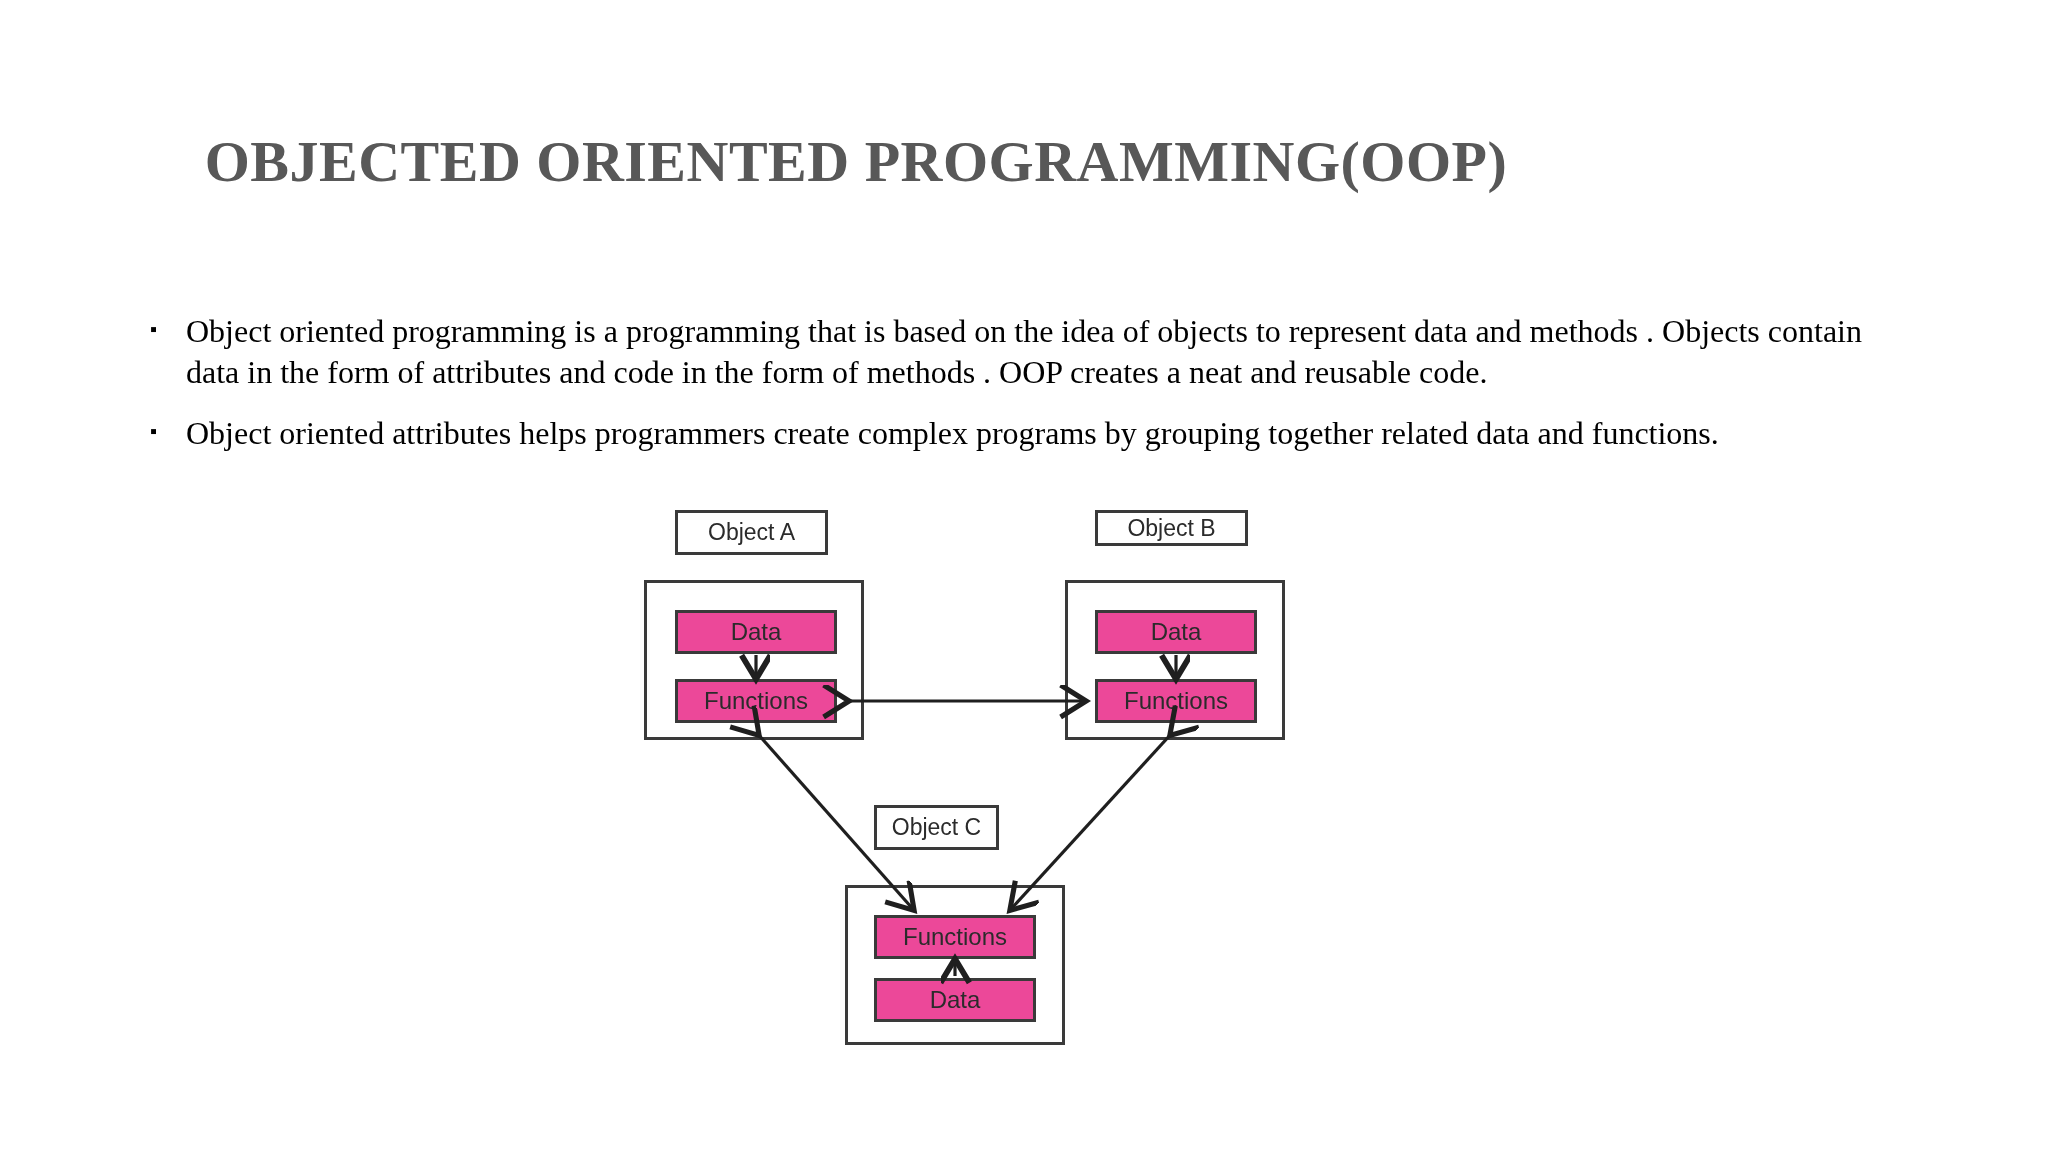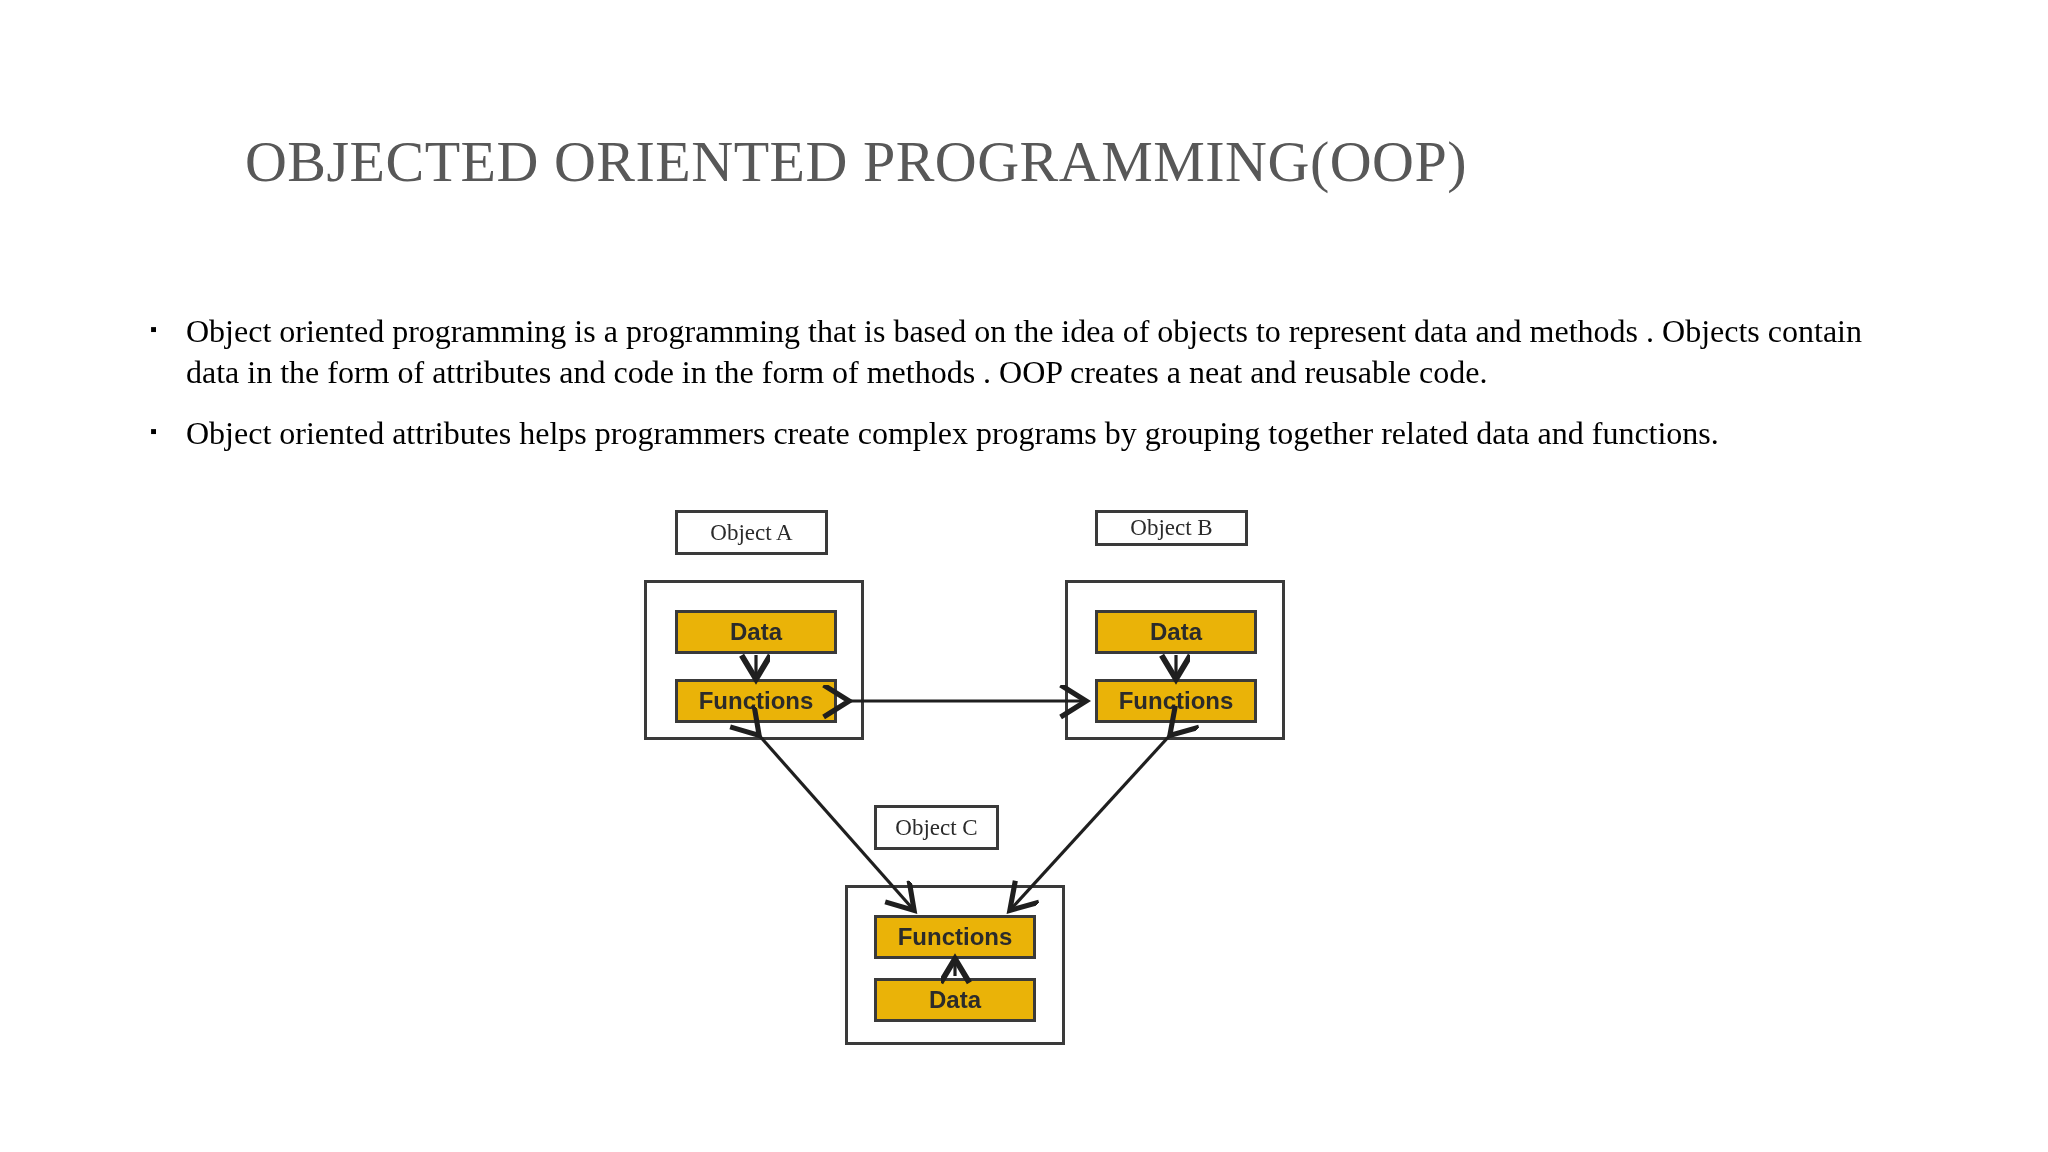--- a/index.html
+++ b/index.html
@@ -18,21 +18,21 @@
 
   
   #slide-title {
     position: absolute;
     left: 0;
     top: 128px;
     width: 1712px;
     text-align: center;
     font-family: "Liberation Serif", serif;
     font-size: 58px;
-    font-weight: 400;
+    font-weight: 700;
     letter-spacing: 0.5px;
     color: #585858;
     white-space: nowrap;
   }
 
   
   #body-list {
     position: absolute;
     left: 150px;
     top: 305px;
@@ -79,38 +79,37 @@
     pointer-events: auto;
   }
   .dg-label {
     position: absolute;
     border: 3px solid #3a3a3a;
     background: #ffffff;
     box-sizing: border-box;
     display: flex;
     align-items: center;
     justify-content: center;
-    font-family: Liberation Serif, serif;
+    font-family: Liberation Sans, sans-serif;
     font-size: 23px;
     color: #2b2b2b;
     pointer-events: auto;
   }
   .dg-inner {
     position: absolute;
     border: 3px solid #3a3a3a;
-    background: #eab308;
+    background: #ec4899;
     box-sizing: border-box;
     display: flex;
     align-items: center;
     justify-content: center;
     font-family: "Liberation Sans", sans-serif;
     font-size: 24px;
     color: #2b2b2b;
     pointer-events: auto;
-    font-weight: bold;
   }
   #arrow-layer {
     position: absolute;
     left: 0;
     top: 0;
     width: 2048px;
     height: 1152px;
     pointer-events: none;
   }
 </style>

